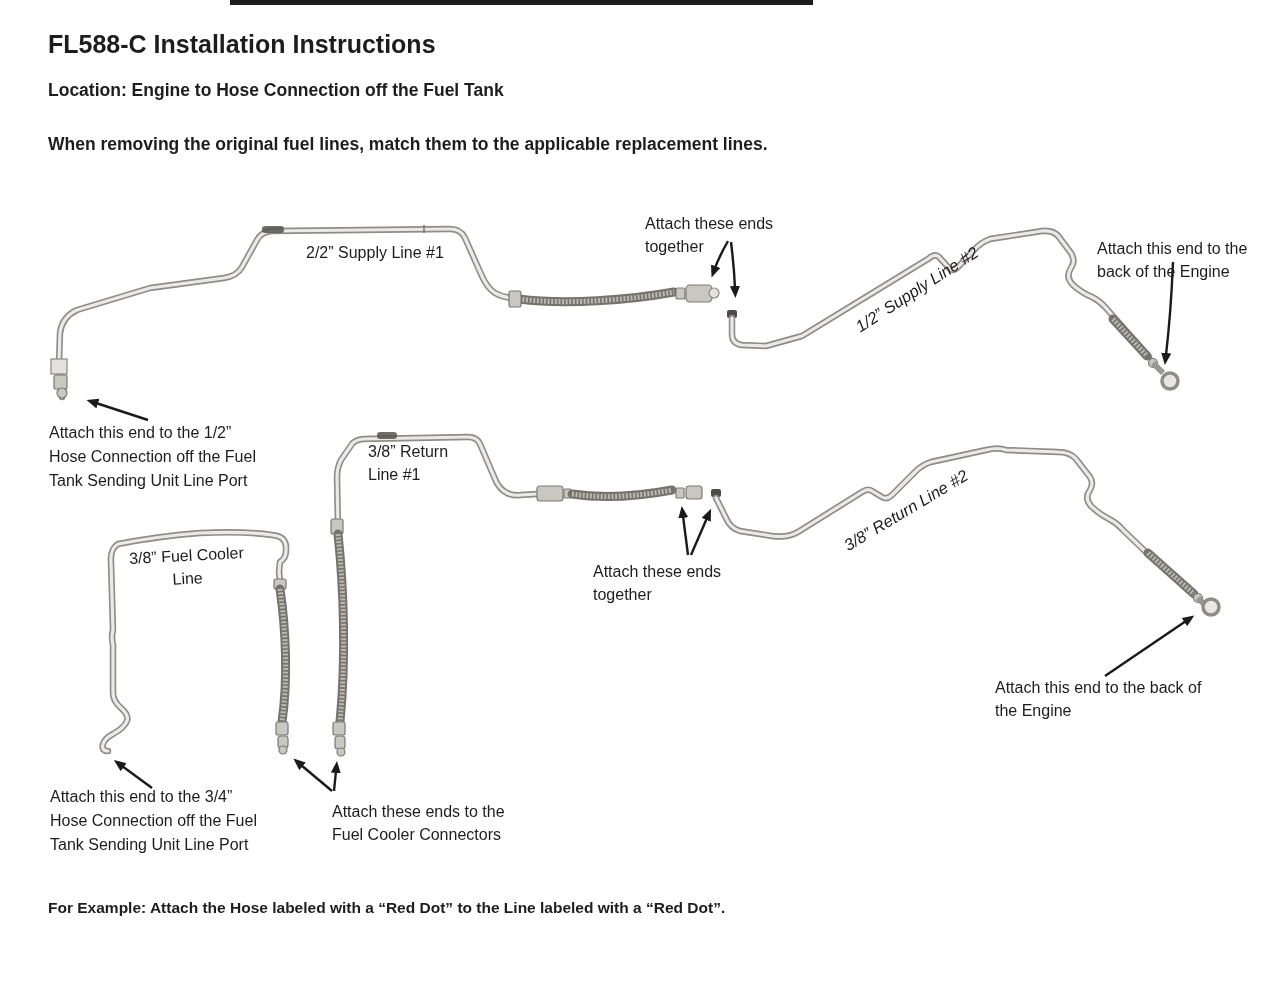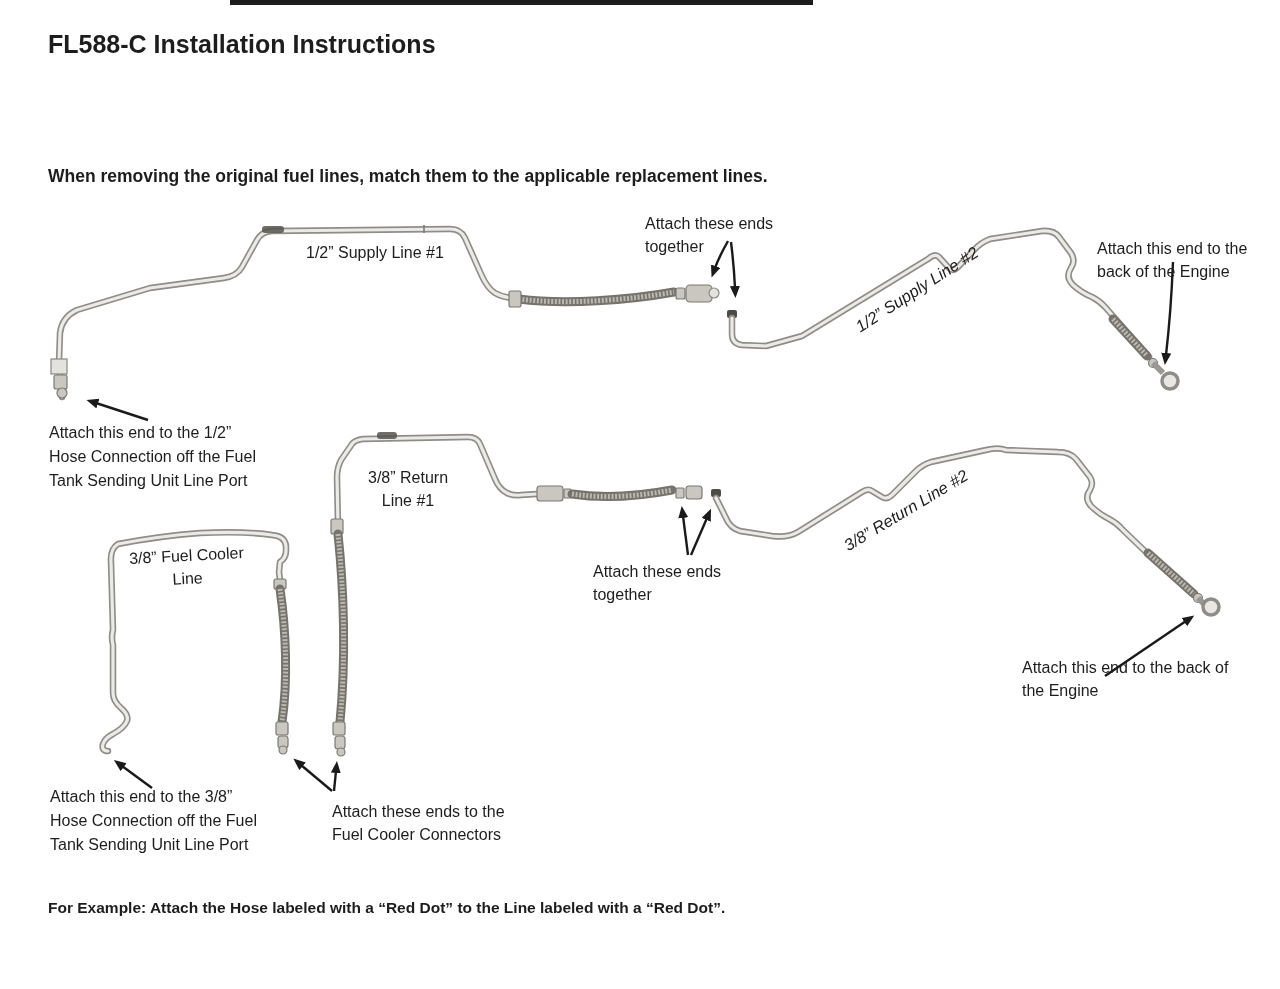--- a/index.html
+++ b/index.html
@@ -26,21 +26,22 @@
   .arrow{fill:none;stroke:#1a1a1a;stroke-width:2.4;}
 </style>
 </head>
 <body>
 
 <div id="page">
 
   <div id="topbar"></div>
 
   <div class="h-title">FL588-C Installation Instructions</div>
-  <div class="h-sub" style="top:134px;margin-top:32px;">When removing the original fuel lines, match them to the applicable replacement lines.</div>
+  <div class="h-sub" style="top:80px;">Location: Engine to Hose Connection off the Fuel Tank</div>
+  <div class="h-sub" style="top:134px;">When removing the original fuel lines, match them to the applicable replacement lines.</div>
 
   <div id="svgwrap">
   <svg id="diagram-svg" width="1280" height="989" viewBox="0 0 1280 989" xmlns="http://www.w3.org/2000/svg">
     <defs>
       <marker id="ah" markerUnits="userSpaceOnUse" markerWidth="16" markerHeight="14" refX="2" refY="5" orient="auto">
         <path d="M0,0 L12,5 L0,10 z" fill="#1a1a1a"></path>
       </marker>
     </defs>
 
     <g>
@@ -116,64 +117,64 @@
     <path class="arrow" marker-end="url(#ah)" d="M 1173 262 Q 1171 312 1166 355"></path>
     <path class="arrow" marker-end="url(#ah)" d="M 688 555 L 683 516"></path>
     <path class="arrow" marker-end="url(#ah)" d="M 691 555 L 707 518"></path>
     <path class="arrow" marker-end="url(#ah)" d="M 152 788 L 122 766"></path>
     <path class="arrow" marker-end="url(#ah)" d="M 332 791 L 301 765"></path>
     <path class="arrow" marker-end="url(#ah)" d="M 334 791 L 336 771"></path>
     <path class="arrow" marker-end="url(#ah)" d="M 1105 676 L 1186 621"></path>
   </svg>
   </div>
 
-  <div class="lbl" style="left:306px;top:241px;">1/2” Supply Line #1</div>
+  <div class="lbl" style="left:306px;top:241px;">2/2” Supply Line #1</div>
 
   <div class="lbl" style="left:645px;top:212px;">
     <div>Attach these ends</div>
     <div>together</div>
   </div>
 
   <div class="lbl rot" style="left:833px;top:278px;width:168px;transform:rotate(-33deg);">1/2” Supply Line #2</div>
 
   <div class="lbl" style="left:1097px;top:218px;margin-top:19px;">
     <div>Attach this end to the</div>
     <div>back of the Engine</div>
   </div>
 
   <div class="lbl lbl3" style="left:49px;top:421px;">
     <div>Attach this end to the 1/2”</div>
     <div>Hose Connection off the Fuel</div>
     <div>Tank Sending Unit Line Port</div>
   </div>
 
-  <div class="lbl" style="left:368px;top:466px;text-align:center;">
+  <div class="lbl" style="left:368px;top:440px;">
     <div>3/8” Return</div>
     <div>Line #1</div>
   </div>
 
   <div class="lbl rot" style="left:824px;top:499px;width:164px;transform:rotate(-31deg);">3/8” Return Line #2</div>
 
   <div class="lbl ctr" style="left:122px;top:544px;width:130px;transform:rotate(-3deg);">
     <div>3/8” Fuel Cooler</div>
     <div>Line</div>
   </div>
 
   <div class="lbl" style="left:593px;top:560px;">
     <div>Attach these ends</div>
     <div>together</div>
   </div>
 
-  <div class="lbl" style="left:995px;top:656px;margin-left:27px;">
+  <div class="lbl" style="left:995px;top:676px;">
     <div>Attach this end to the back of</div>
     <div>the Engine</div>
   </div>
 
   <div class="lbl lbl3" style="left:50px;top:785px;">
-    <div>Attach this end to the 3/8”</div>
+    <div>Attach this end to the 3/4”</div>
     <div>Hose Connection off the Fuel</div>
     <div>Tank Sending Unit Line Port</div>
   </div>
 
   <div class="lbl" style="left:288px;top:800px;margin-left:44px;">
     <div>Attach these ends to the</div>
     <div>Fuel Cooler Connectors</div>
   </div>
 
   <div class="foot" style="top:899px;text-align:right;">For Example: Attach the Hose labeled with a “Red Dot” to the Line labeled with a “Red Dot”.</div>

